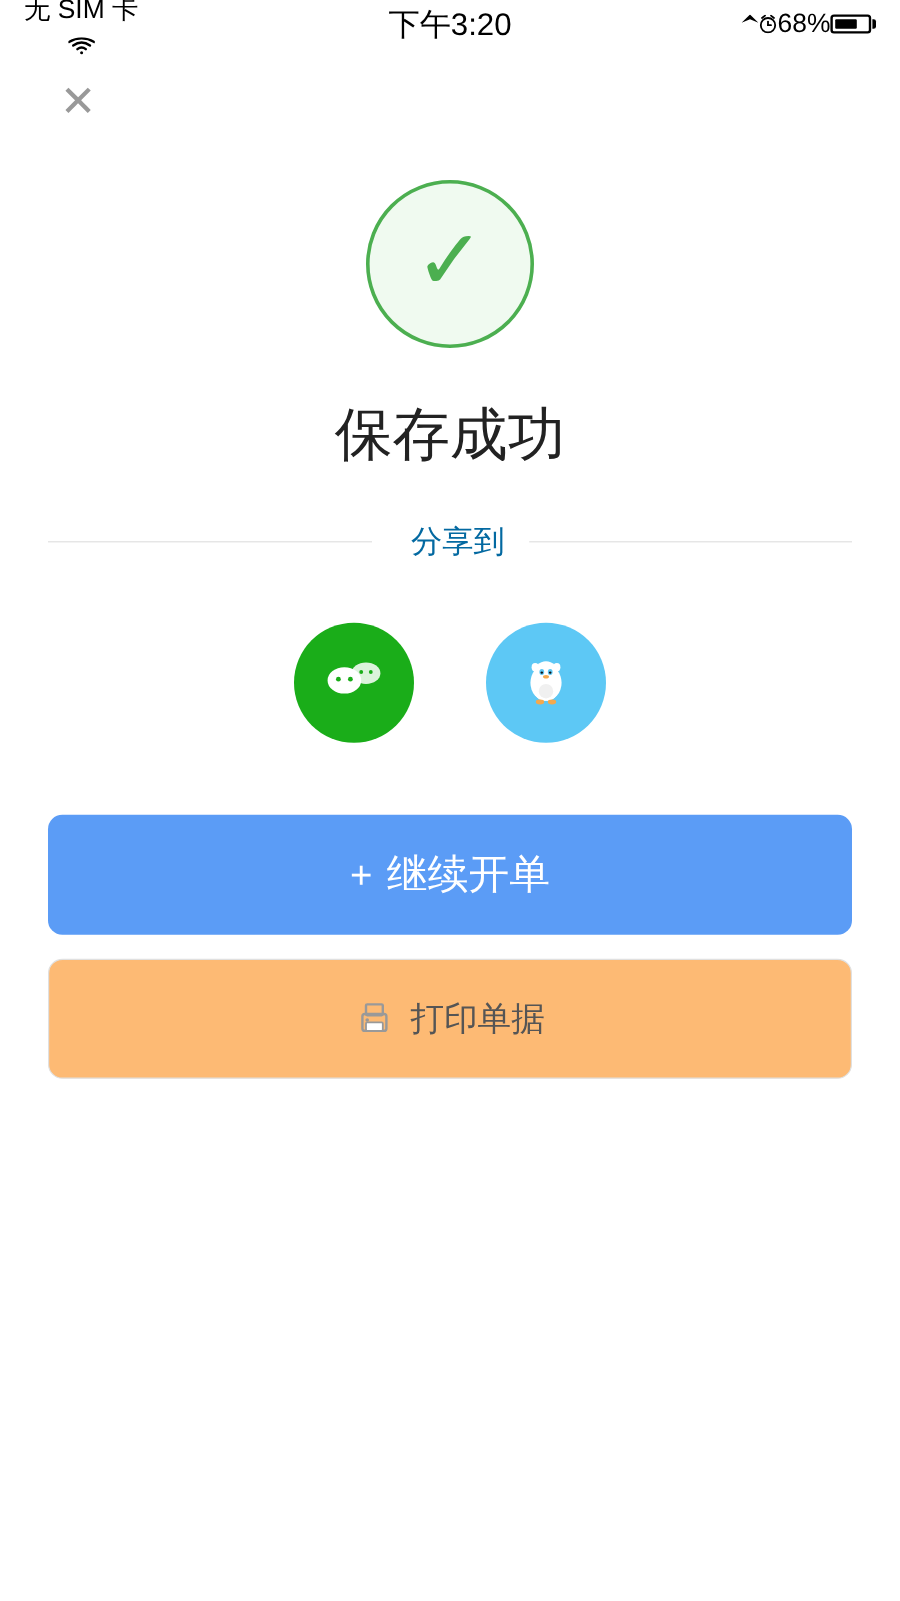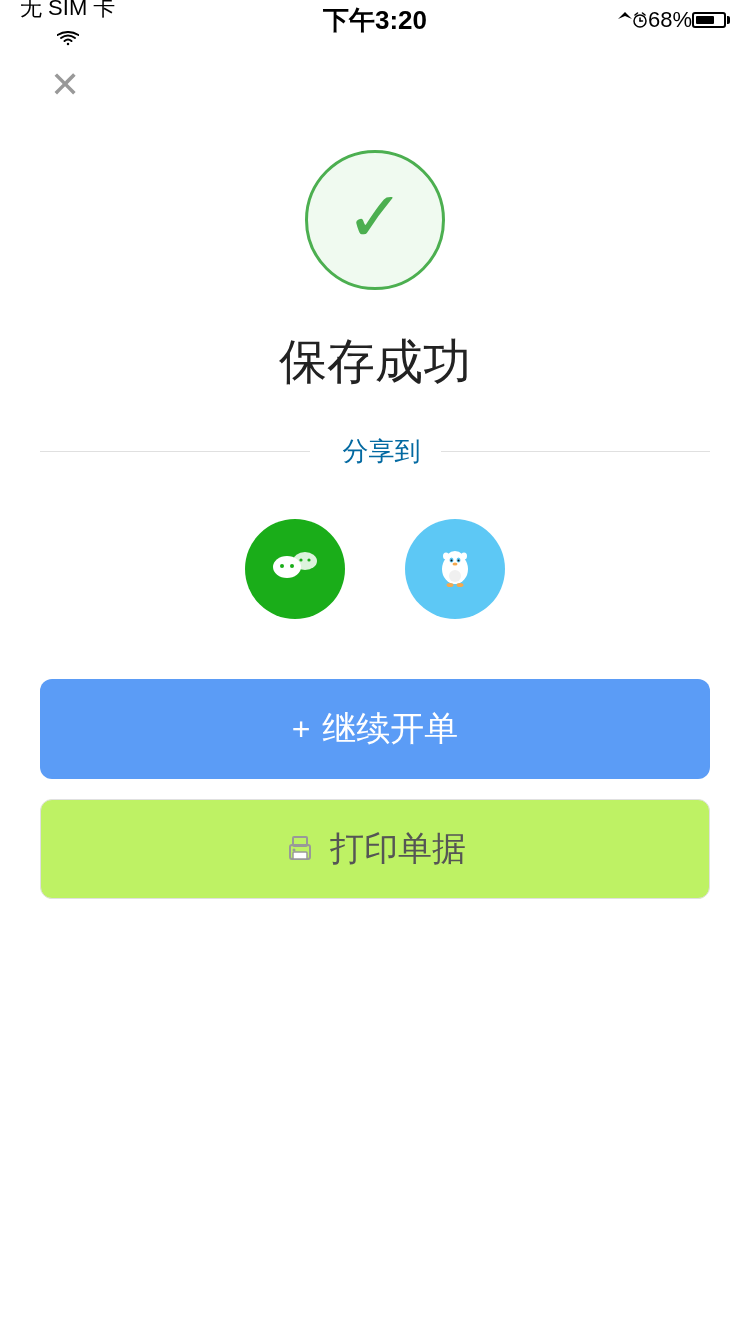--- a/index.html
+++ b/index.html
@@ -28,21 +28,21 @@
     .status-left {
       display: flex;
       align-items: center;
       gap: 8px;
       font-size: 22px;
       font-weight: 500;
       flex-direction: column;
     }
     .status-center {
       font-size: 26px;
-      font-weight: 700;
+      font-weight: 400;
       position: absolute;
       left: 50%;
       transform: translateX(-50%);
     }
     .status-right {
       display: flex;
       align-items: center;
       gap: 0;
       font-size: 22px;
     }
@@ -166,24 +166,24 @@
       display: flex;
       align-items: center;
       justify-content: center;
       gap: 12px;
       cursor: pointer;
     }
 
     .btn-secondary {
       width: 100%;
       height: 100px;
-      background: #bef264;
+      background: #fdba74;
       border: 1px solid #e0e0e0;
       border-radius: 12px;
-      font-size: 34px;
+      font-size: 28px;
       color: #555;
       display: flex;
       align-items: center;
       justify-content: center;
       gap: 14px;
       cursor: pointer;
     }
 
     
     .battery-icon {

